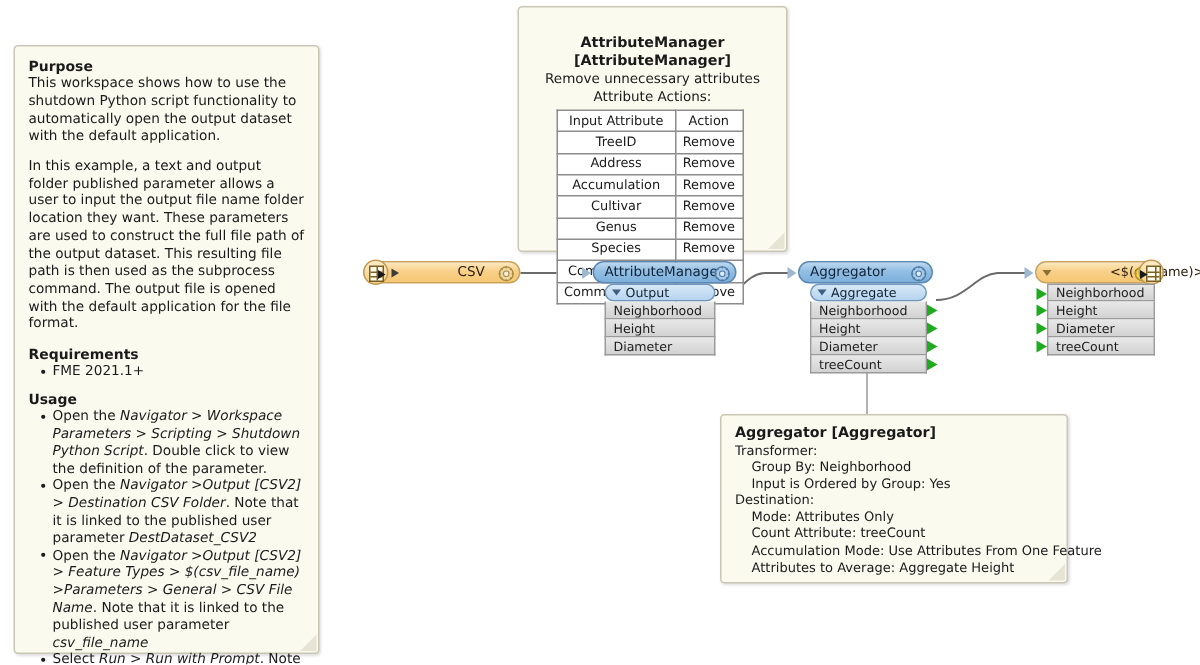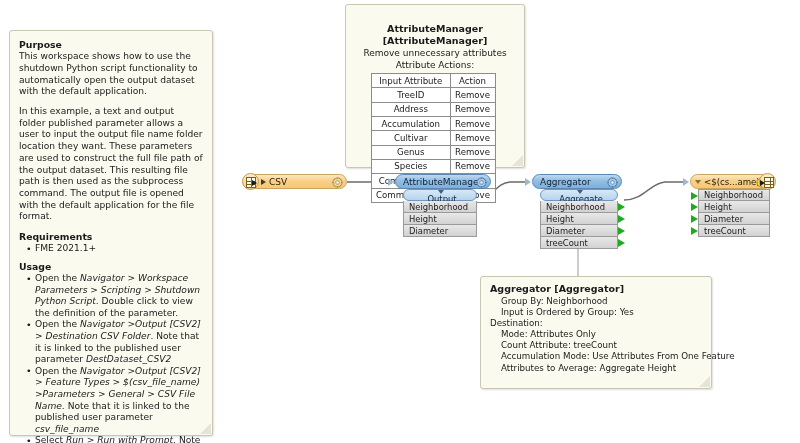--- a/index.html
+++ b/index.html
@@ -112,40 +112,40 @@
     white-space: nowrap;
   }
   .head-blue {
     background: linear-gradient(to bottom, #bcd8f0 0%, #92bee2 45%, #7db0dc 100%);
     border: 1px solid #5a87b3;
   }
   .head-orange {
     background: linear-gradient(to bottom, #fde8bd 0%, #f8d089 45%, #f6c873 100%);
     border: 1px solid #c9a461;
     color: #2b2110;
+    gap: 36px;
   }
   .head-label { padding: 0 4px 0 7px; }
   .gear {
     position: absolute;
     right: 3px; top: 1.5px;
     width: 11px; height: 11px;
   }
 
   .port-head {
     height: 12px;
     box-sizing: border-box;
     display: flex;
     align-items: center;
     font-size: 8.4px;
     color: #122234;
     border: 1px solid #6f96bd;
     border-radius: 6px;
     background: linear-gradient(to bottom, #d7e8f7 0%, #b6d4ee 100%);
     padding-left: 4px;
-    flex-direction: column;
   }
   .tri-down {
     display: inline-block;
     width: 0; height: 0;
     border-left: 3px solid transparent;
     border-right: 3px solid transparent;
     border-top: 4px solid #3d5f82;
     margin-right: 3px;
   }
   .tri-down.orange-t { border-top-color: #8c6f33; }
@@ -319,20 +319,21 @@
           </tr>
         </tbody>
       </table>
     </div>
     <div class="note-fold"></div>
   </div>
 
   <div class="note" id="agg-note">
     <div class="inner">
       <div class="note-title">Aggregator [Aggregator]</div>
+      <div class="agg-line">Transformer:</div>
       <div class="agg-line agg-ind">Group By: Neighborhood</div>
       <div class="agg-line agg-ind">Input is Ordered by Group: Yes</div>
       <div class="agg-line">Destination:</div>
       <div class="agg-line agg-ind">Mode: Attributes Only</div>
       <div class="agg-line agg-ind">Count Attribute: treeCount</div>
       <div class="agg-line agg-ind">Accumulation Mode: Use Attributes From One Feature</div>
       <div class="agg-line agg-ind">Attributes to Average: Aggregate Height</div>
     </div>
     <div class="note-fold"></div>
   </div>

